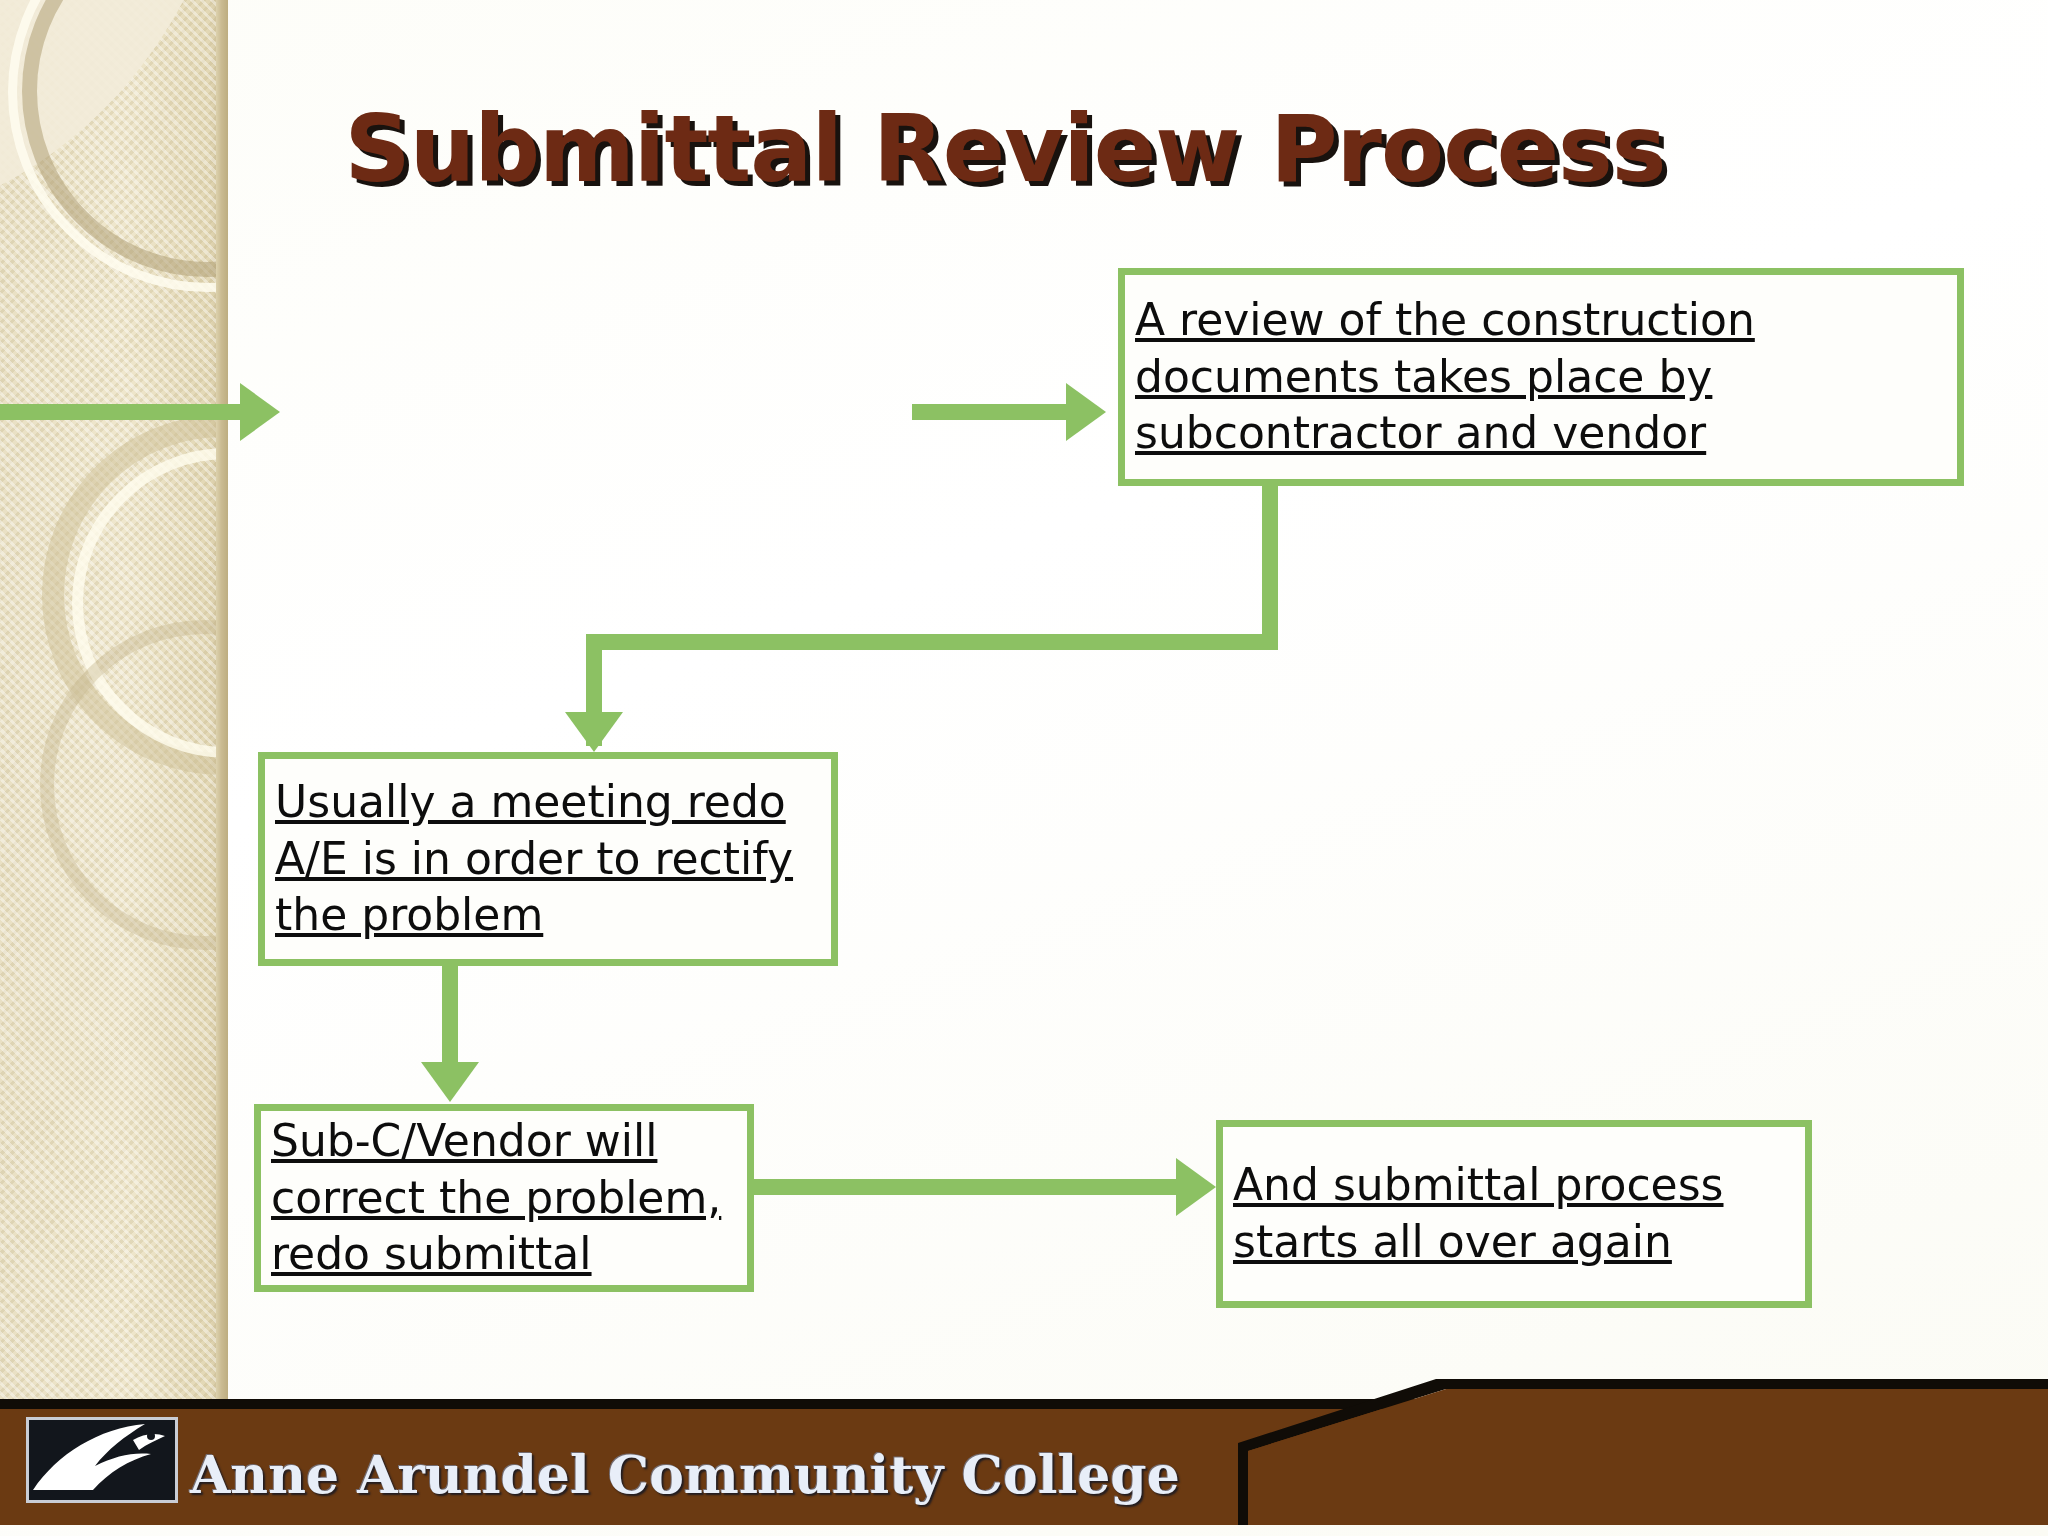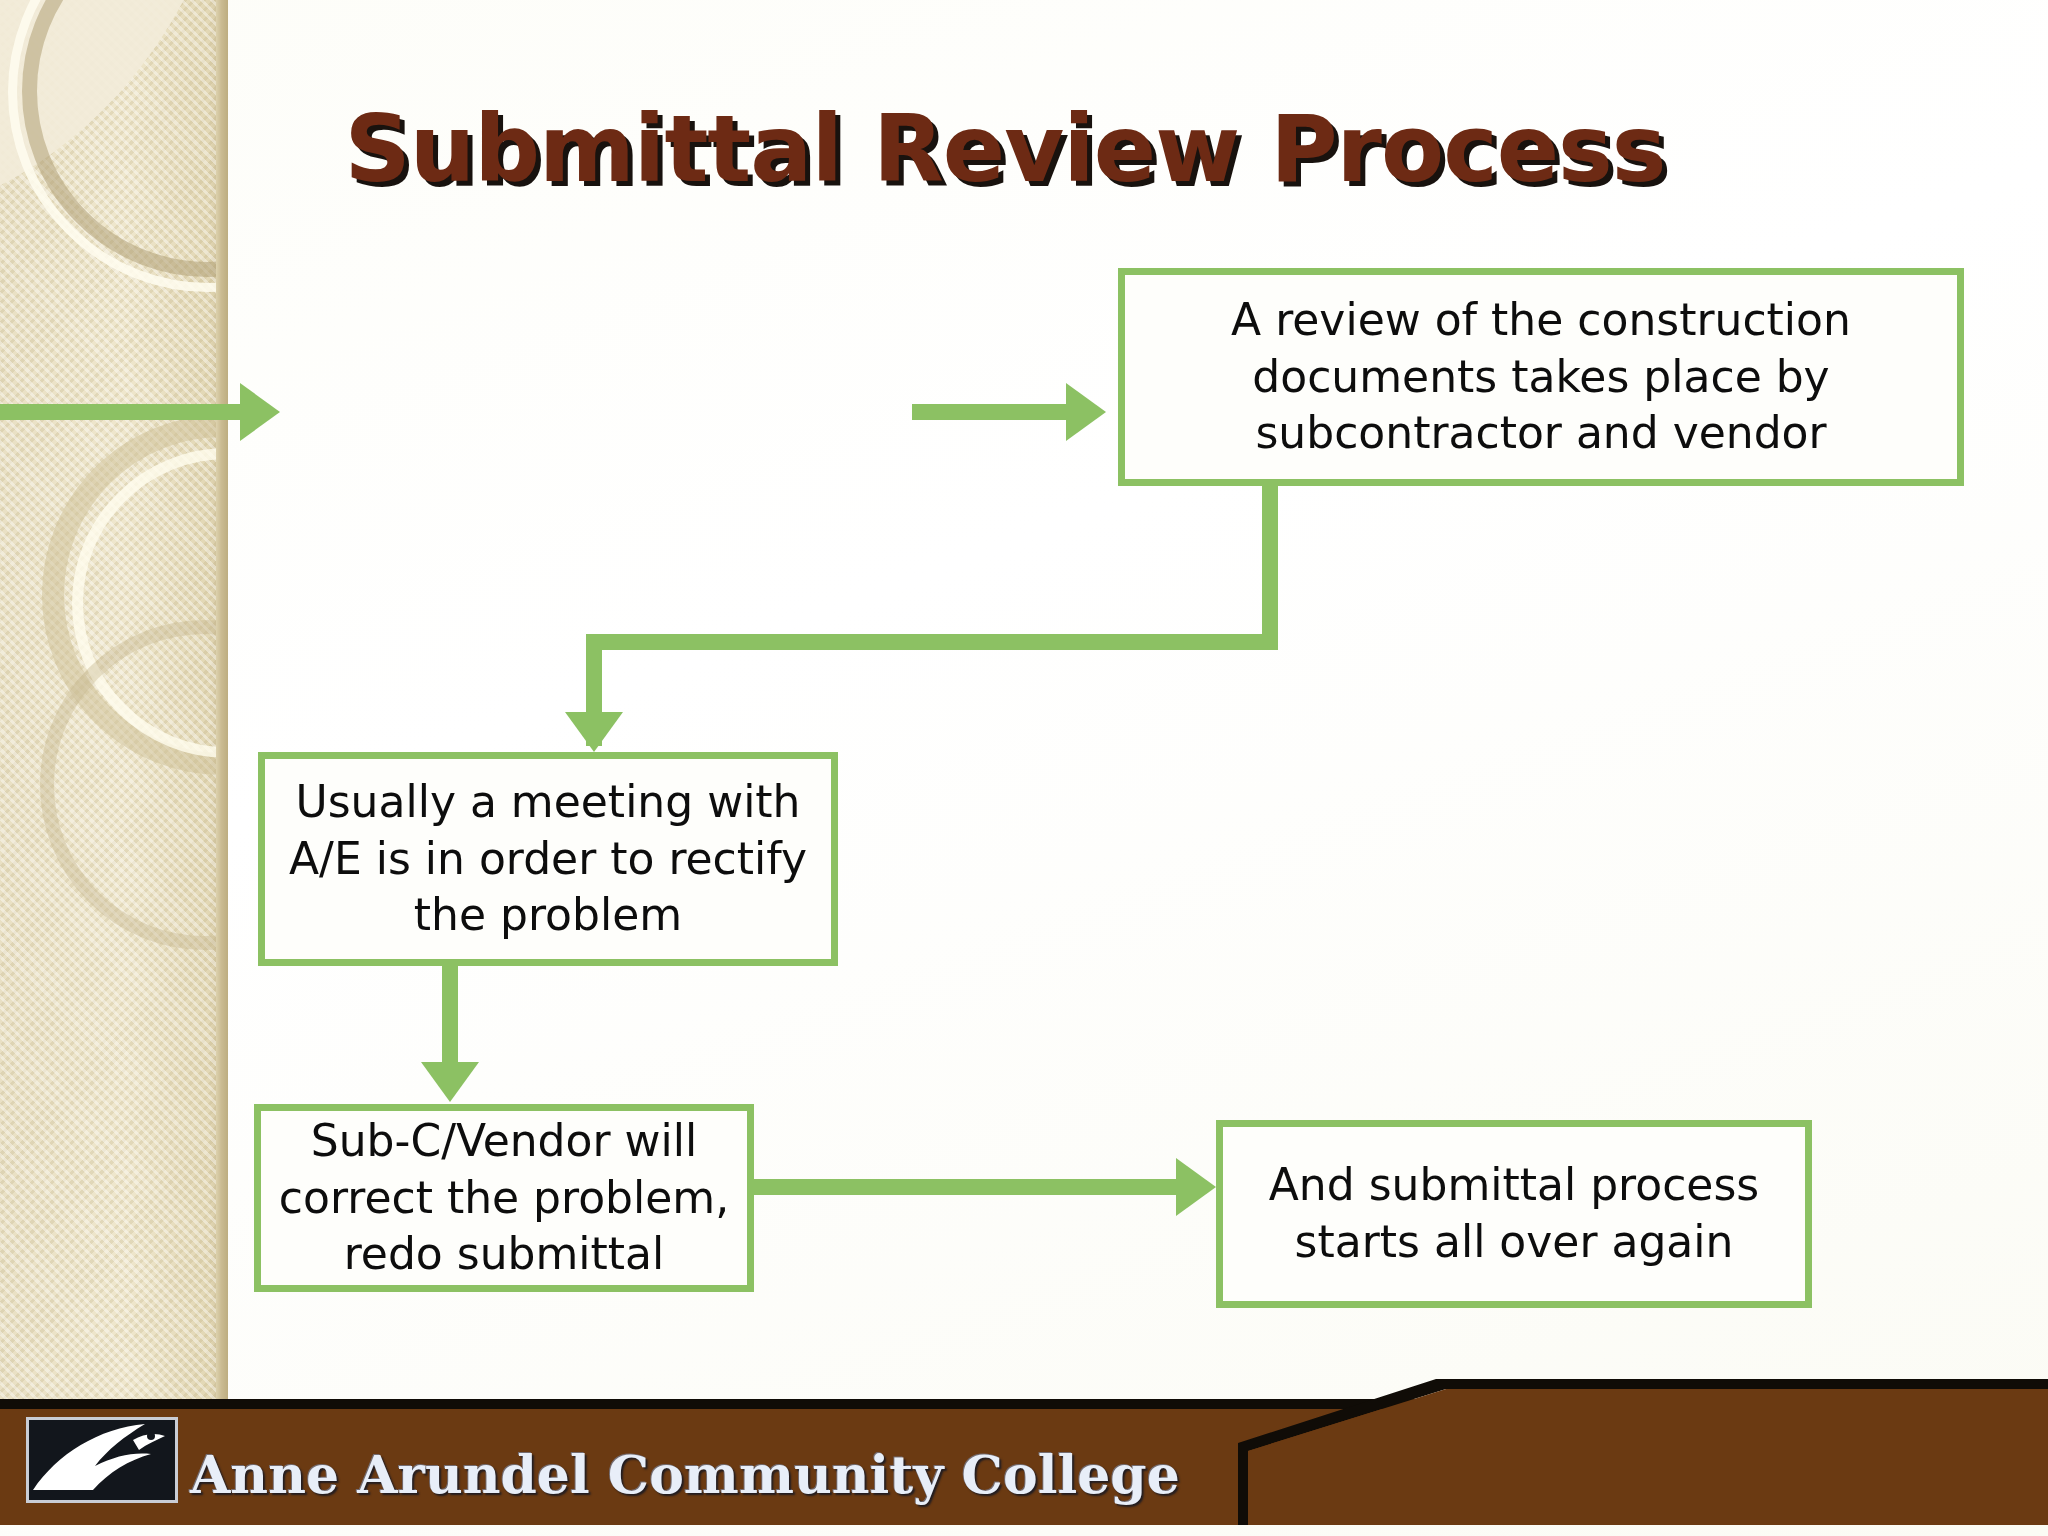--- a/index.html
+++ b/index.html
@@ -98,25 +98,25 @@
 
   
   .flow-box {
     position: absolute;
     box-sizing: border-box;
     border: 7px solid #8cc163;
     background: #fefefb;
     display: flex;
     align-items: center;
     justify-content: center;
-    text-align: center;
     color: #0d0d0d;
     font-family: "DejaVu Sans", sans-serif;
     line-height: 1.29;
     padding: 4px 10px;
+    text-decoration: underline;
   }
   #box-rejected  { left: 272px;  top: 362px;  width: 640px;  height: 94px;  font-size: 44px; }
   #box-review    { left: 1118px; top: 268px;  width: 846px;  height: 218px; font-size: 44px; }
   #box-meeting   { left: 258px;  top: 752px;  width: 580px;  height: 214px; font-size: 44px; }
   #box-correct   { left: 254px;  top: 1104px; width: 500px;  height: 188px; font-size: 44px; }
   #box-restart   { left: 1216px; top: 1120px; width: 596px;  height: 188px; font-size: 44px; }
 
   
   .conn {
     position: absolute;
@@ -249,21 +249,21 @@
 
   <div class="conn" id="conn-4-v"></div>
   <div class="arrow-head arrow-down" id="conn-4-head"></div>
 
   <div class="conn" id="conn-5-line"></div>
   <div class="arrow-head arrow-right" id="conn-5-head"></div>
 
 
   <div class="flow-box" id="box-review">A review of the construction documents takes place by subcontractor and vendor</div>
 
-  <div class="flow-box" id="box-meeting">Usually a meeting with A/E is in order to rectify the problem</div>
+  <div class="flow-box" id="box-meeting">Usually a meeting redo A/E is in order to rectify the problem</div>
 
   <div class="flow-box" id="box-correct">Sub-C/Vendor will correct the problem, redo submittal</div>
 
   <div class="flow-box" id="box-restart">And submittal process starts all over again</div>
 
   <div id="footer">
     <div id="footer-left-bar"></div>
     <div id="footer-right-edge"></div>
     <div id="footer-right-bar"></div>
 

